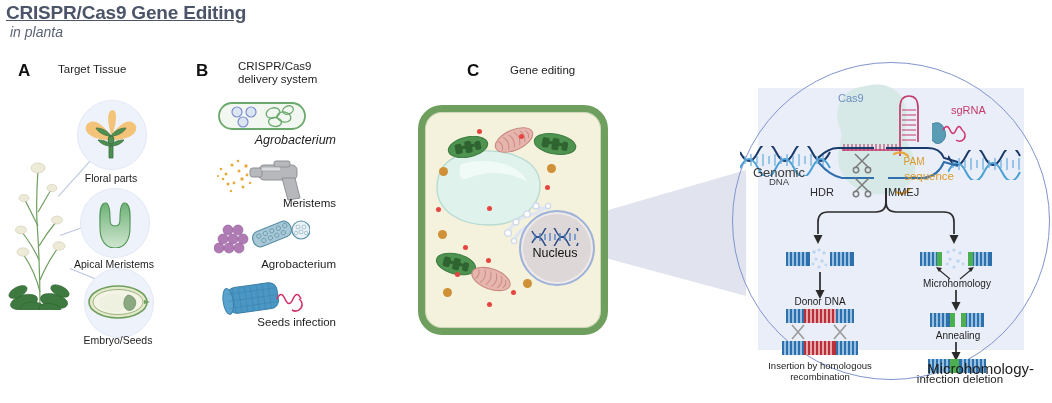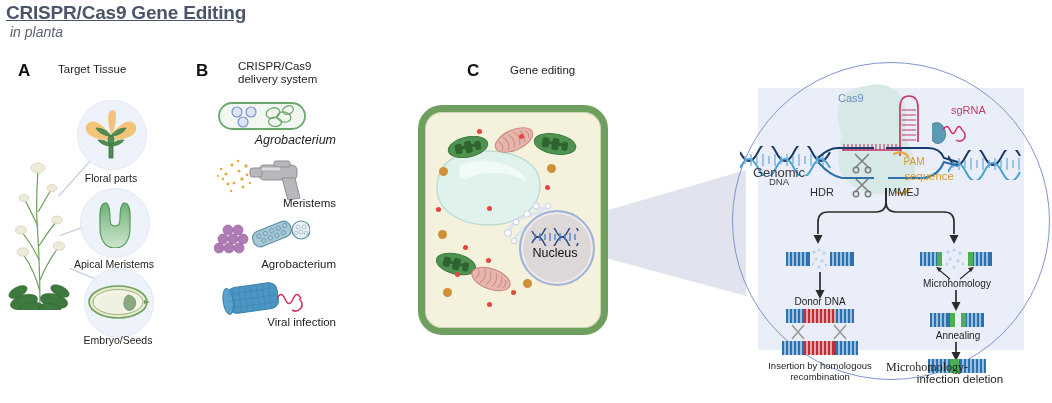--- a/index.html
+++ b/index.html
@@ -212,21 +212,21 @@
     <g stroke="#3a7fa8" stroke-width=".55" fill="none" opacity=".85">
       <path d="M12 7v25M18 7v25M24 7v25M30 7v25M36 7v25M42 7v25M48 7v25"></path>
       <path d="M6 12h50M6 19h50M6 26h50"></path>
     </g>
   </g>
   <g fill="none" stroke="#d1336b" stroke-width="1.6">
     <path d="M55 21 q4 -9 8 0 q4 9 8 0 q4 -9 8 0"></path>
     <path d="M77 21 q5 4 2 9 q-4 5 -9 2"></path>
   </g>
 </svg>
-<div class="abs bcap" style="left:186px;top:316px;">Viral infection</div>
+<div class="abs bcap" style="left:186px;top:316px;">Seeds infection</div>
 
 <div class="abs panel-letter" style="left:467px;top:61px;">C</div>
 <div class="abs panel-head" style="left:510px;top:64px;">Gene editing</div>
 
 <svg class="abs" style="left:596px;top:168px;" width="170" height="130" viewBox="0 0 170 130">
   <path d="M2 45 L150 2 L150 128 L2 88 Z" fill="#d9dde9" opacity=".78"></path>
 </svg>
 
 <div class="abs" id="cell">
   <div id="cellinner">
@@ -551,14 +551,14 @@
   <g stroke="#bcdcf2" stroke-width="1.5">
       <path d="M3 1v14M7 1v14M11 1v14M15 1v14M19 1v14"></path>
     </g>
   <rect x="22" y="1" width="9" height="14" fill="#4caf50"></rect>
   <rect x="31" y="1" width="27" height="14" fill="#2e6fae"></rect>
   <g stroke="#bcdcf2" stroke-width="1.5">
       <path d="M35 1v14M39 1v14M43 1v14M47 1v14M51 1v14M55 1v14"></path>
     </g>
 </svg>
 
-<div class="abs" style="left:886px;top:360px;width:148px;text-align:left;font-size:12px;color:#1d1d1d;font-family:Liberation Serif, serif;">Microhomology-</div>
+<div class="abs" style="left:886px;top:360px;width:148px;text-align:right;font-size:15px;color:#1d1d1d;">Microhomology-</div>
 <div class="abs" style="left:886px;top:373px;width:148px;text-align:center;font-size:11.5px;color:#1d1d1d;">infection deletion</div>
 
 </body></html>

